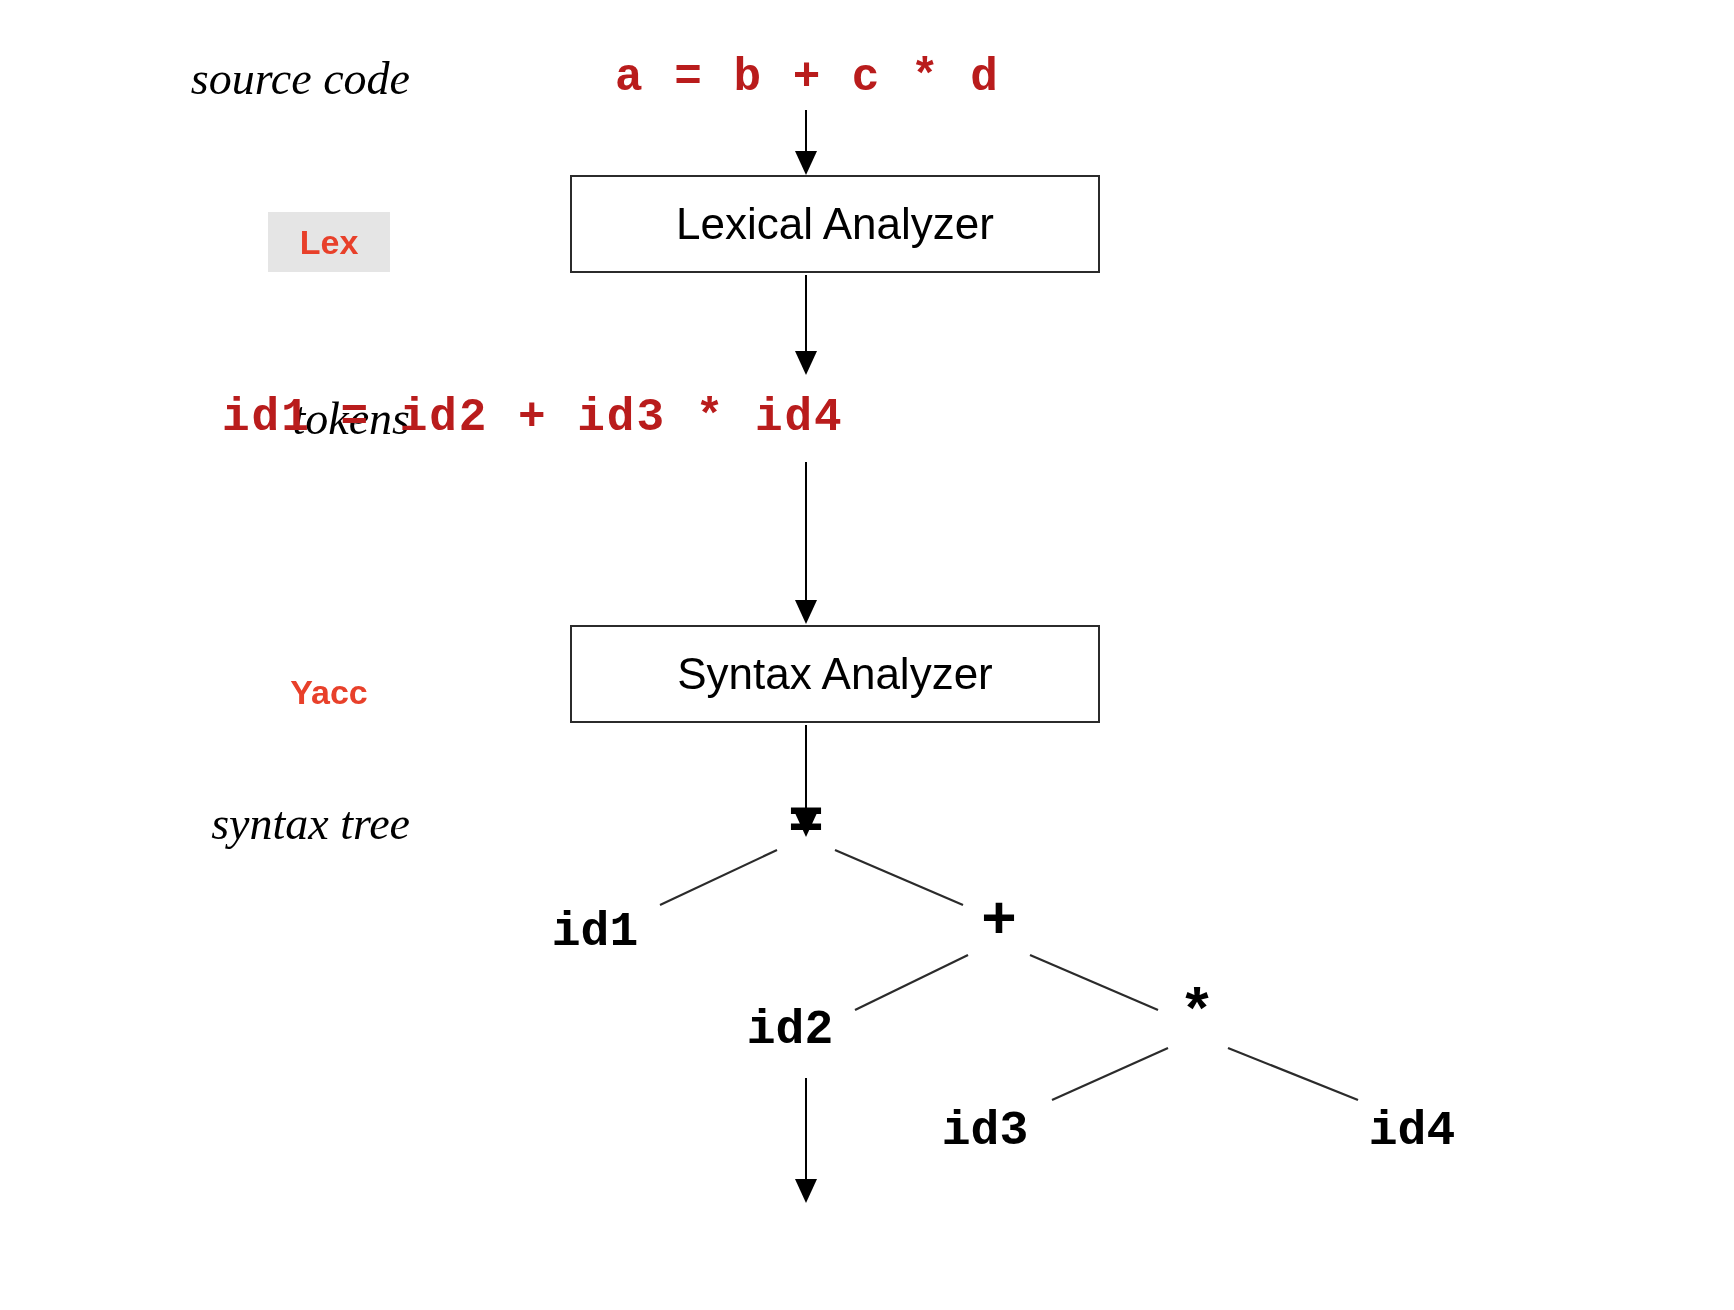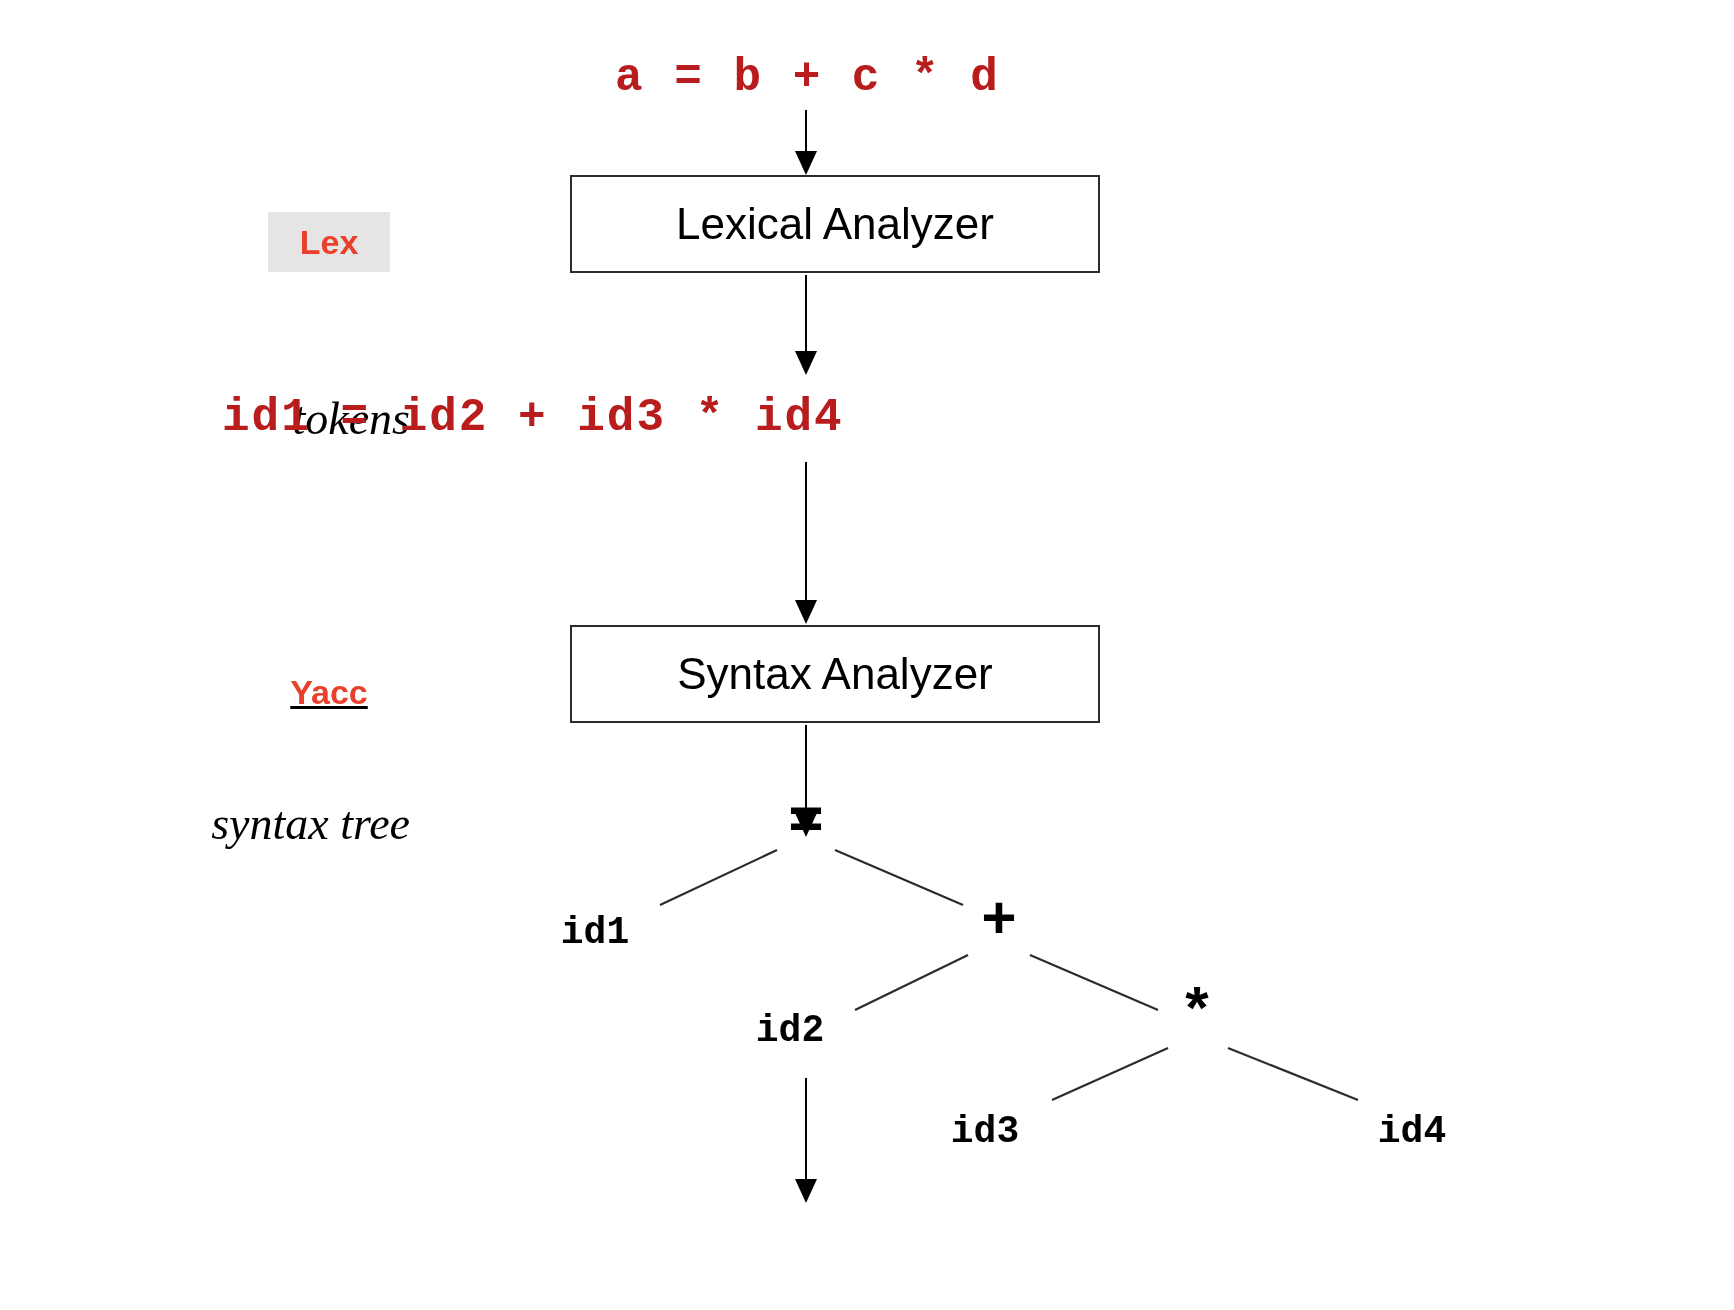--- a/index.html
+++ b/index.html
@@ -68,21 +68,20 @@
     font-family: "Liberation Sans", sans-serif;
     font-weight: bold;
     font-size: 34px;
     white-space: nowrap;
   }
   .tool-badge-plain {
     position: absolute;
     display: flex;
     align-items: center;
     justify-content: center;
-    text-decoration: underline;
   }
 
   
   .arrow {
     position: absolute;
   }
   .arrow .shaft {
     position: absolute;
     left: 50%;
     top: 0;
@@ -108,34 +107,35 @@
     left: 0;
     top: 0;
     width: 1734px;
     height: 1310px;
     pointer-events: none;
   }
   .tree-node {
     position: absolute;
     font-family: "Liberation Mono", "DejaVu Sans Mono", monospace;
     font-weight: bold;
-    font-size: 38px;
+    font-size: 48px;
     color: #000000;
     white-space: nowrap;
     transform: translate(-50%, -50%);
   }
   .tree-node.op {
     font-size: 60px;
   }
 </style>
 </head>
 <body>
 
 <div id="canvas">
 
+  <div class="stage-label" style="left:60px; top:52px; width:350px;">source code</div>
 
   <div class="code-text" style="left:615px; top:52px;">a = b + c * d</div>
 
   <div class="arrow" style="left:795px; top:110px; width:22px; height:65px;">
     <div class="shaft" style="height:41px;"></div>
     <div class="head"></div>
   </div>
 
   <div class="tool-badge-boxed" style="left:268px; top:212px; width:122px; height:60px;">
     <span style="color:#E8402A;">Lex</span>

